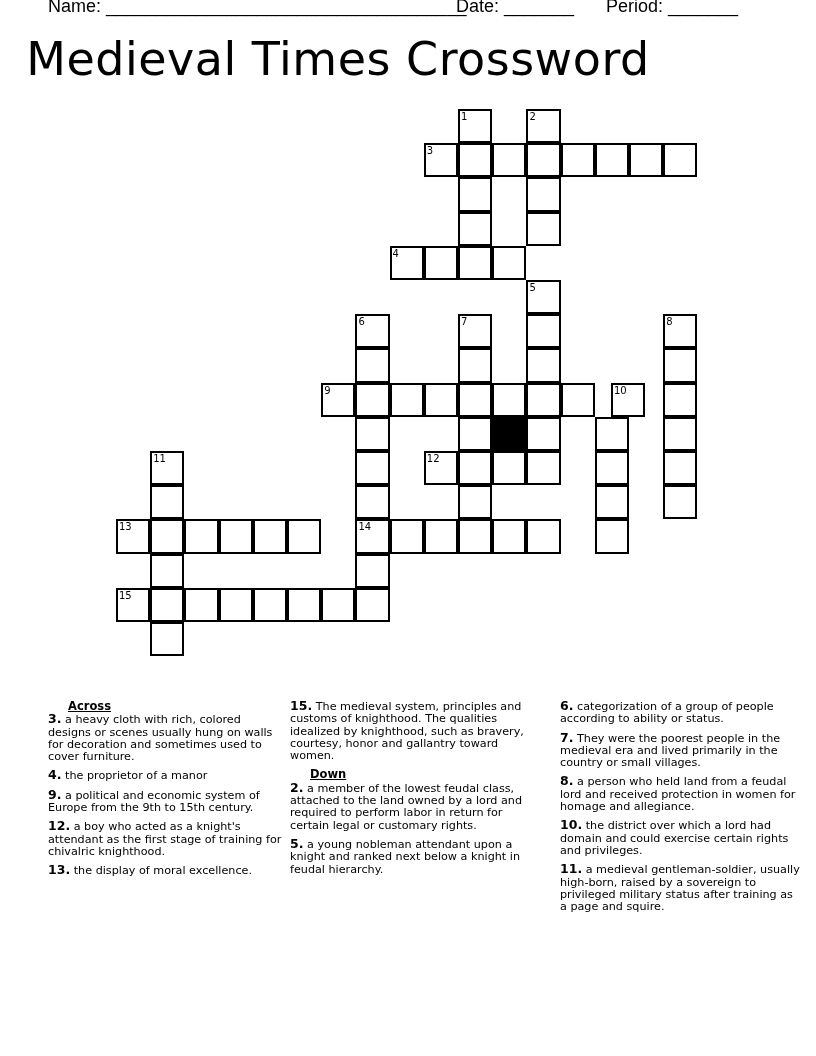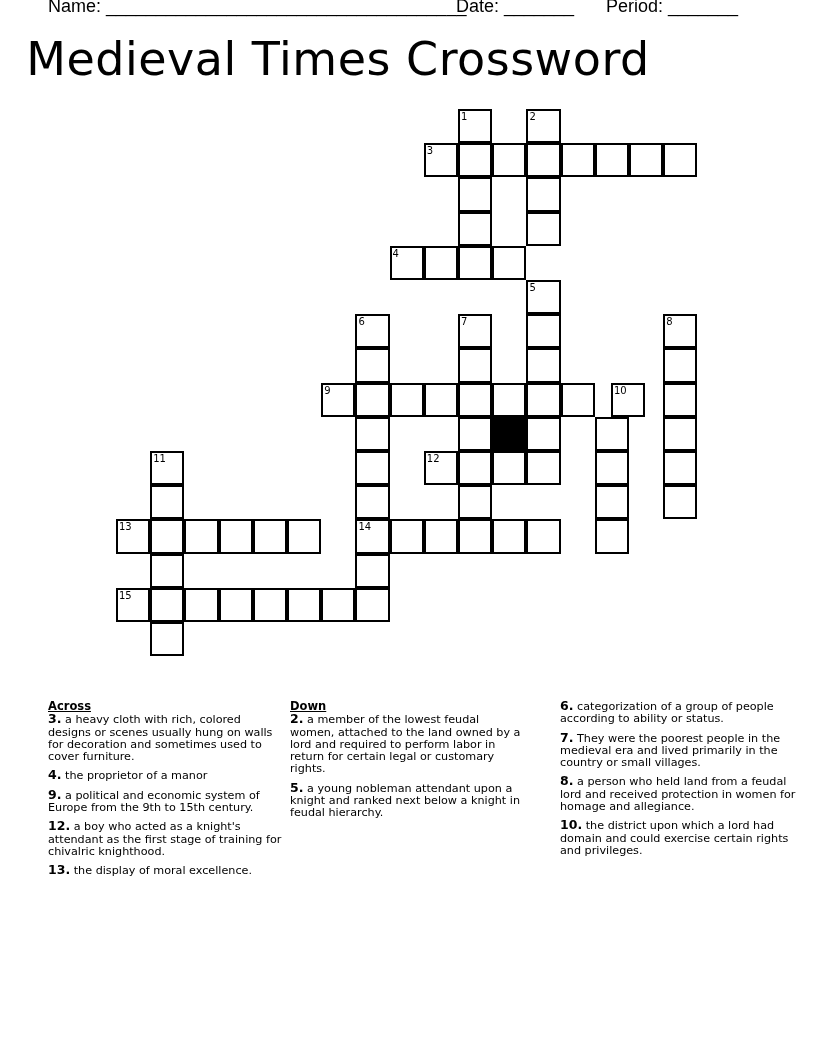--- a/index.html
+++ b/index.html
@@ -5,21 +5,21 @@
   html, body { margin: 0; padding: 0; background: #ffffff; }
   body { width: 816px; height: 1056px; position: relative; overflow: hidden; font-family: "DejaVu Sans", sans-serif; color: #000; }
   .header { position: absolute; top: -4px; left: 48px; font-family: "Liberation Sans", sans-serif; font-size: 18px; white-space: nowrap; }
   .header span { position: absolute; top: 0; white-space: nowrap; }
   .title { position: absolute; top: 32px; left: 0; width: 676px; text-align: center; font-family: "DejaVu Sans", sans-serif; font-size: 46px; letter-spacing: 0.5px; font-weight: normal; }
   .grid { position: absolute; left: 117px; top: 110px; }
   .cell { position: absolute; width: 34.2px; height: 34.2px; box-sizing: border-box; border: 2px solid #000; background: #fff; margin-left: -1px; margin-top: -1px; }
   .cell.black { background: #000; }
   .cell .num { position: absolute; top: 0px; left: 1px; font-family: "DejaVu Sans", sans-serif; font-size: 10px; line-height: 11px; }
   .clues { position: absolute; top: 700px; font-family: "DejaVu Sans", sans-serif; font-size: 11.2px; line-height: 12.3px; }
-  .clues .heading { font-weight: bold; text-decoration: underline; font-size: 11.5px; margin-bottom: 1px; }
+  .clues .heading { font-weight: bold; text-decoration: underline; font-size: 11.5px; margin-bottom: 1px; margin-left: 20px; }
   .clue { margin-bottom: 6px; }
   .clue b { font-size: 12.5px; }
   .col1 { left: 48px; width: 236px; }
   .col2 { left: 290px; width: 236px; }
   .col3 { left: 560px; width: 240px; }
 </style>
 </head>
 <body>
 
 <div class="header">
@@ -146,23 +146,25 @@
 <div class="clues col1">
   <div class="heading">Across</div>
   <div class="clue"><b>3.</b><span> a heavy cloth with rich, colored designs or scenes usually hung on walls for decoration and sometimes used to cover furniture.</span></div>
   <div class="clue"><b>4.</b><span> the proprietor of a manor</span></div>
   <div class="clue"><b>9.</b><span> a political and economic system of Europe from the 9th to 15th century.</span></div>
   <div class="clue"><b>12.</b><span> a boy who acted as a knight's attendant as the first stage of training for chivalric knighthood.</span></div>
   <div class="clue"><b>13.</b><span> the display of moral excellence.</span></div>
 </div>
 
 <div class="clues col2">
+  <div class="clue"><b>15.</b><span> The medieval system, principles and customs of knighthood. The qualities idealized by knighthood, such as bravery, courtesy, honor and gallantry toward women.</span></div>
   <div class="heading">Down</div>
-  <div class="clue"><b>2.</b><span> a member of the lowest feudal women, attached to the land owned by a lord and required to perform labor in return for certain legal or customary rights.</span></div>
+  <div class="clue"><b>2.</b><span> a member of the lowest feudal class, attached to the land owned by a lord and required to perform labor in return for certain legal or customary rights.</span></div>
   <div class="clue"><b>5.</b><span> a young nobleman attendant upon a knight and ranked next below a knight in feudal hierarchy.</span></div>
 </div>
 
 <div class="clues col3">
   <div class="clue"><b>6.</b><span> categorization of a group of people according to ability or status.</span></div>
   <div class="clue"><b>7.</b><span> They were the poorest people in the medieval era and lived primarily in the country or small villages.</span></div>
   <div class="clue"><b>8.</b><span> a person who held land from a feudal lord and received protection in women for homage and allegiance.</span></div>
-  <div class="clue"><b>10.</b><span> the district upon which a lord had domain and could exercise certain rights and privileges.</span></div>
+  <div class="clue"><b>10.</b><span> the district over which a lord had domain and could exercise certain rights and privileges.</span></div>
+  <div class="clue"><b>11.</b><span> a medieval gentleman-soldier, usually high-born, raised by a sovereign to privileged military status after training as a page and squire.</span></div>
 </div>
 
 </body></html>

